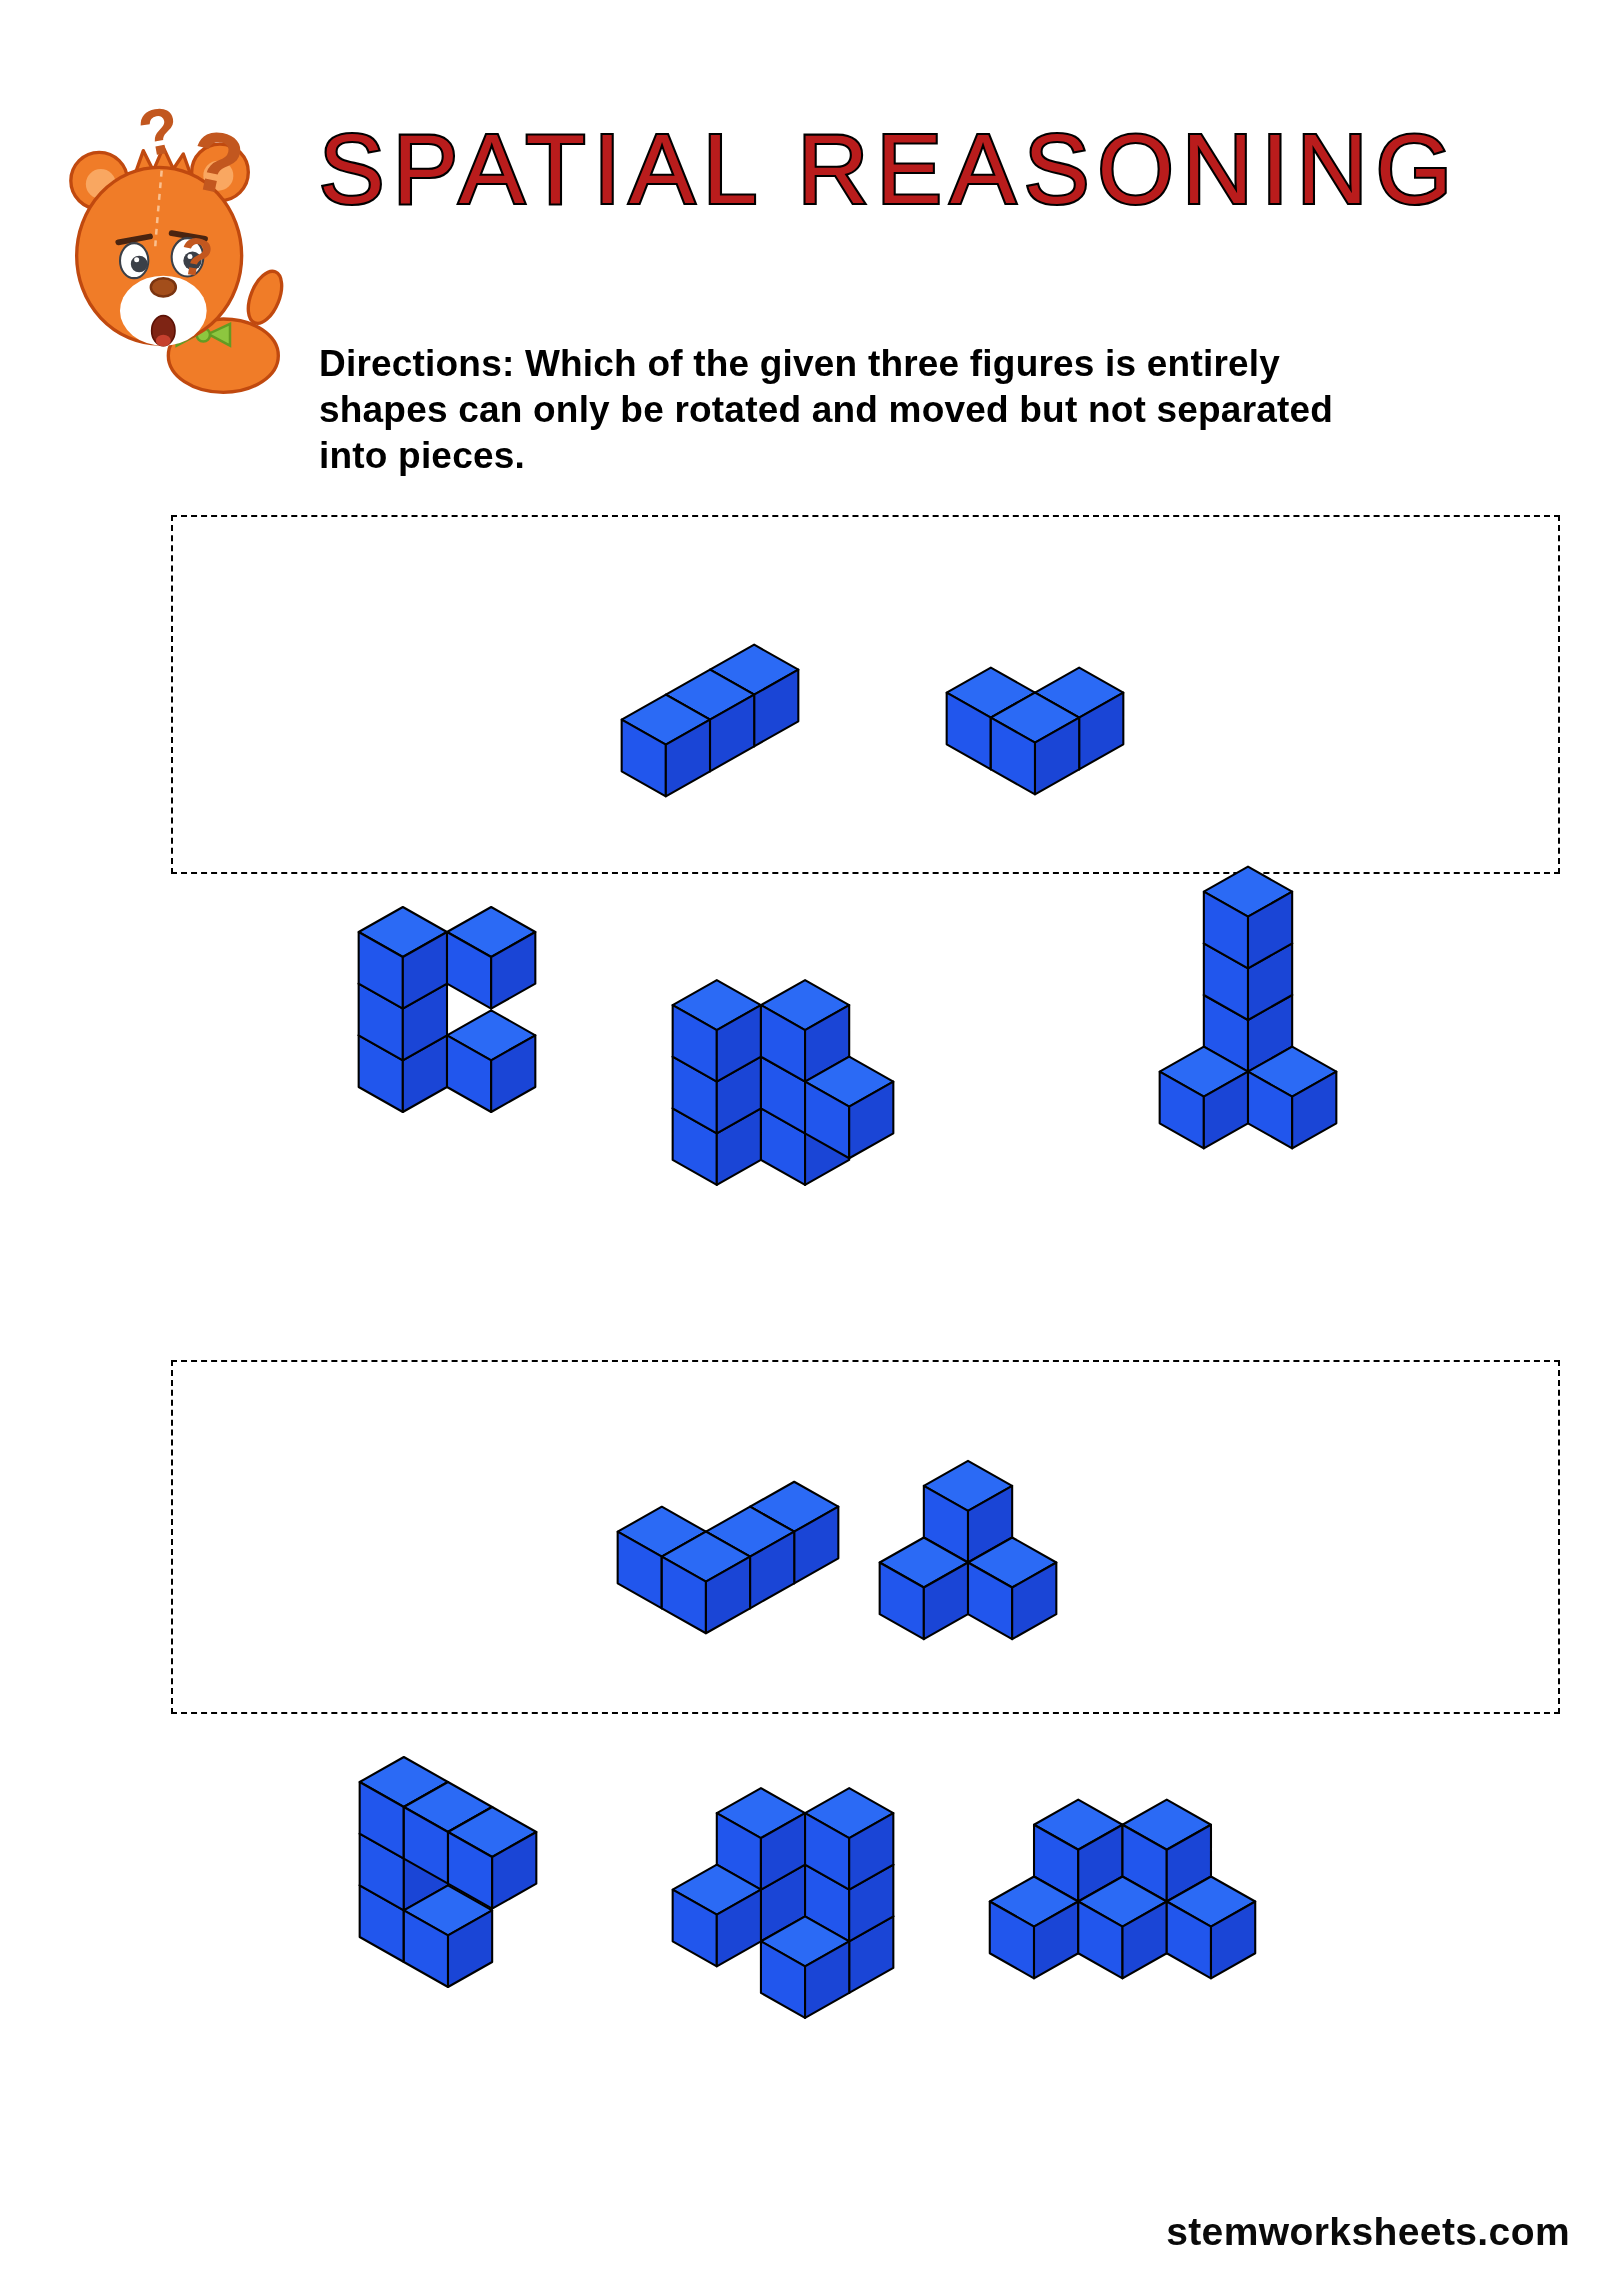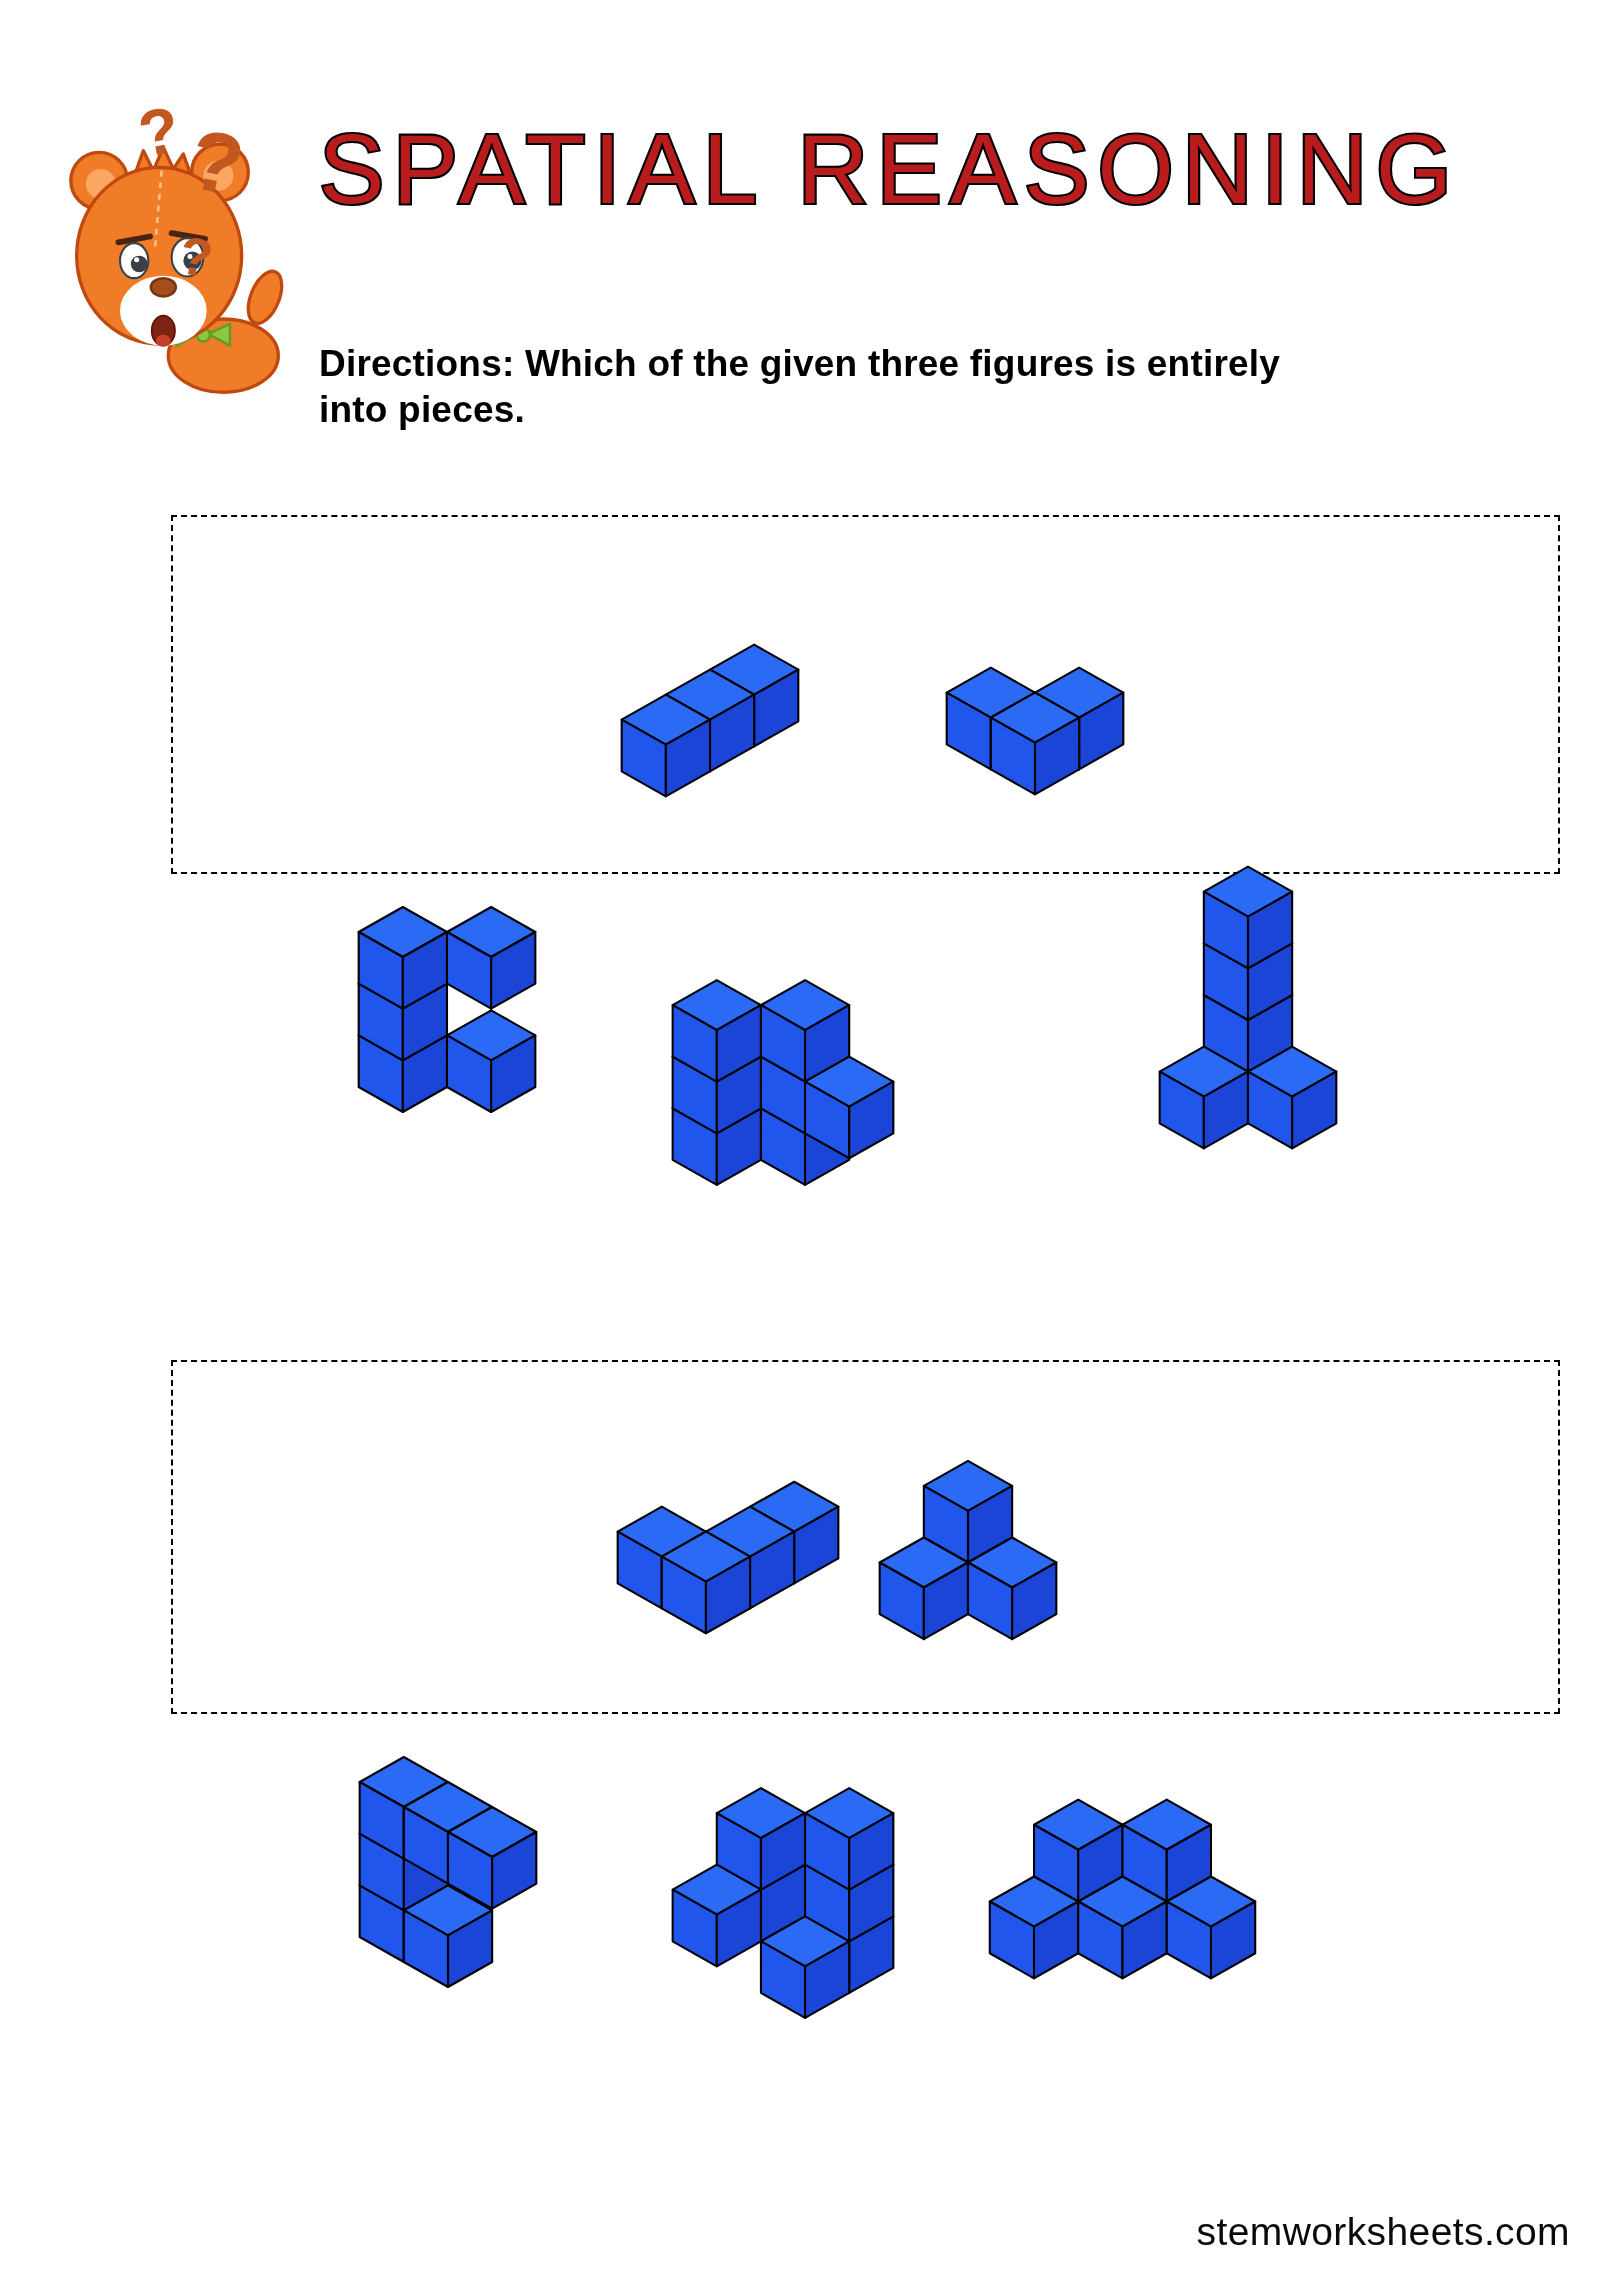--- a/index.html
+++ b/index.html
@@ -20,21 +20,21 @@
   }
   .cutout-box{
     position:absolute;border:2.5px dashed #000;background:#ffffff;
   }
   #box1{left:171px;top:515px;width:1385px;height:355px;}
   #box2{left:171px;top:1360px;width:1385px;height:350px;}
   .fig{position:absolute;}
   .fig svg{display:block;width:100%;height:100%;}
   .footer-site{
     position:absolute;right:53px;top:2210px;
-    font-size:39px;font-weight:400;color:#0a0a0a;letter-spacing:0.4px;text-align:center;
+    font-size:39px;font-weight:700;color:#0a0a0a;letter-spacing:0.4px;text-align:center;
   }
   .mascot{position:absolute;left:60px;top:79px;width:250px;height:317px;}
   .qmark{font-family:"Liberation Sans",sans-serif;font-weight:700;}
 </style>
 </head>
 <body>
 
 <div class="mascot">
   <svg viewBox="0 0 300 380">
 
@@ -75,20 +75,21 @@
     <text class="qmark" x="100" y="94" font-size="78" fill="#C2571F" transform="rotate(-10 100 94)">?</text>
     <text class="qmark" x="150" y="128" font-size="102" fill="#C2571F" transform="rotate(12 150 128)">?</text>
     <text class="qmark" x="140" y="232" font-size="64" fill="#C2571F" transform="rotate(10 140 232)">?</text>
   </svg>
 </div>
 
 <div class="page-title">SPATIAL REASONING</div>
 
 <div class="directions">
   <div>Directions: Which of the given three figures is entirely</div>
+  <div>shapes can only be rotated and moved but not separated</div>
   <div>into pieces.</div>
 </div>
 
 <div id="box1" class="cutout-box"></div>
 <div class="fig" style="left: 615px; top: 638px; width: 190px; height: 165px;">
     <svg viewBox="-61 -128 228 198">
       <polygon points="53,-90 106,-120 159,-90 106,-60" fill="#2B6AF5" stroke="#000000" stroke-width="2.5" stroke-linejoin="round"></polygon>
       <polygon points="53,-90 106,-60 106,2 53,-28" fill="#2156ED" stroke="#000000" stroke-width="2.5" stroke-linejoin="round"></polygon>
       <polygon points="106,-60 159,-90 159,-28 106,2" fill="#1A45D6" stroke="#000000" stroke-width="2.5" stroke-linejoin="round"></polygon>
       <polygon points="0,-60 53,-90 106,-60 53,-30" fill="#2B6AF5" stroke="#000000" stroke-width="2.5" stroke-linejoin="round"></polygon>

